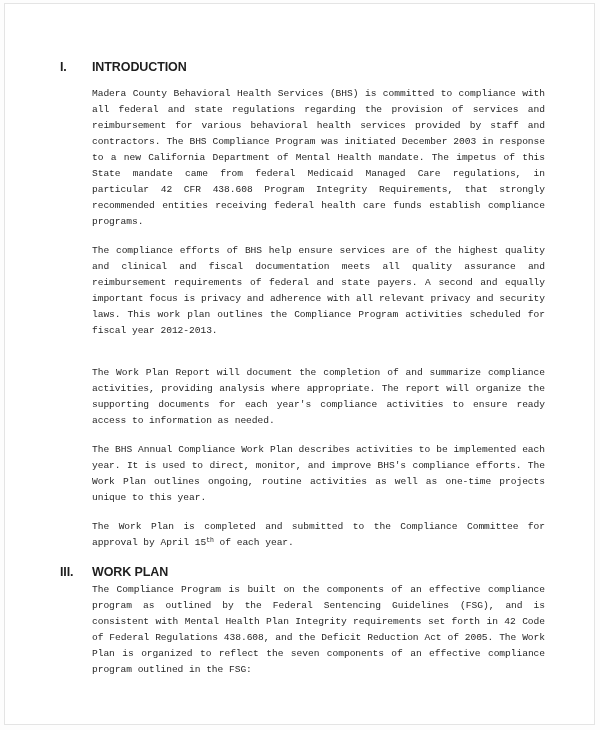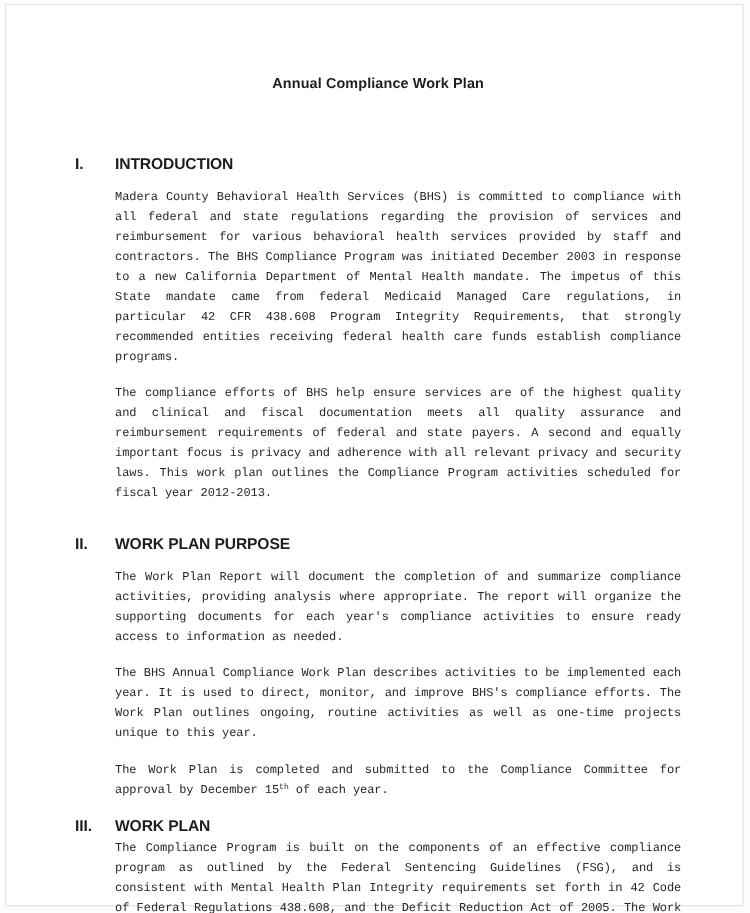--- a/index.html
+++ b/index.html
@@ -70,38 +70,33 @@
     line-height: 0;
     vertical-align: 3px;
   }
 </style>
 </head>
 <body>
 
 <div class="page-frame"></div>
 
 <div class="doc">
-  <h1 class="title">Annual Compliance Work Plan</h1>
   <main>
       <section class="section">
         <div class="heading-row">
           <span class="numeral">I.</span>
           <span>INTRODUCTION</span>
         </div>
         <p class="para">Madera County Behavioral Health Services (BHS) is committed to compliance with all federal and state regulations regarding the provision of services and reimbursement for various behavioral health services provided by staff and contractors. The BHS Compliance Program was initiated December 2003 in response to a new California Department of Mental Health mandate.  The impetus of this State mandate came from federal Medicaid Managed Care regulations, in particular 42 CFR 438.608 Program Integrity Requirements, that strongly recommended entities receiving federal health care funds establish compliance programs.</p>
         <p class="para">The compliance efforts of BHS help ensure services are of the highest quality and clinical and fiscal documentation meets all quality assurance and reimbursement requirements of federal and state payers. A second and equally important focus is privacy and adherence with all relevant privacy and security laws.  This work plan outlines the Compliance Program activities scheduled for fiscal year 2012-2013.</p>
       </section>
       <section class="section">
-        <div class="heading-row">
-          <span class="numeral">II.</span>
-          <span>WORK PLAN PURPOSE</span>
-        </div>
         <p class="para">The Work Plan Report will document the completion of and summarize compliance activities, providing analysis where appropriate.  The report will organize the supporting documents for each year's compliance activities to ensure ready access to information as needed.</p>
         <p class="para">The BHS Annual Compliance Work Plan describes activities to be implemented each year.  It is used to direct, monitor, and improve BHS's compliance efforts.  The Work Plan outlines ongoing, routine activities as well as one-time projects unique to this year.</p>
-        <p class="para"><span>The Work Plan is completed and submitted to the Compliance Committee for approval by December 15</span><sup>th</sup><span> of each year.</span></p>
+        <p class="para"><span>The Work Plan is completed and submitted to the Compliance Committee for approval by April 15</span><sup>th</sup><span> of each year.</span></p>
       </section>
       <section class="section">
         <div class="heading-row">
           <span class="numeral">III.</span>
           <span>WORK PLAN</span>
         </div>
         <p class="para">The Compliance Program is built on the components of an effective compliance program as outlined by the Federal Sentencing Guidelines (FSG), and is consistent with Mental Health Plan Integrity requirements set forth in 42 Code of Federal Regulations 438.608, and the Deficit Reduction Act of 2005.  The Work Plan is organized to reflect the seven components of an effective compliance program outlined in the FSG:</p>
       </section>
     </main>
 </div>

